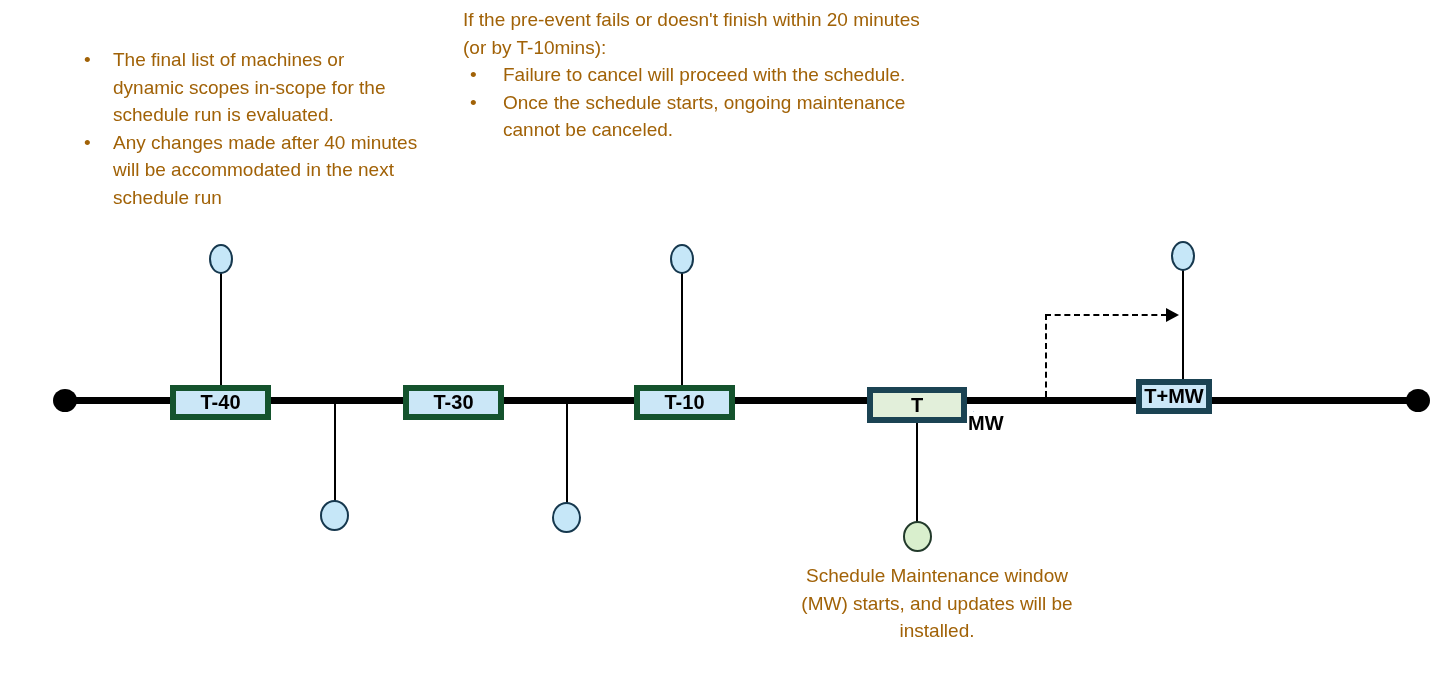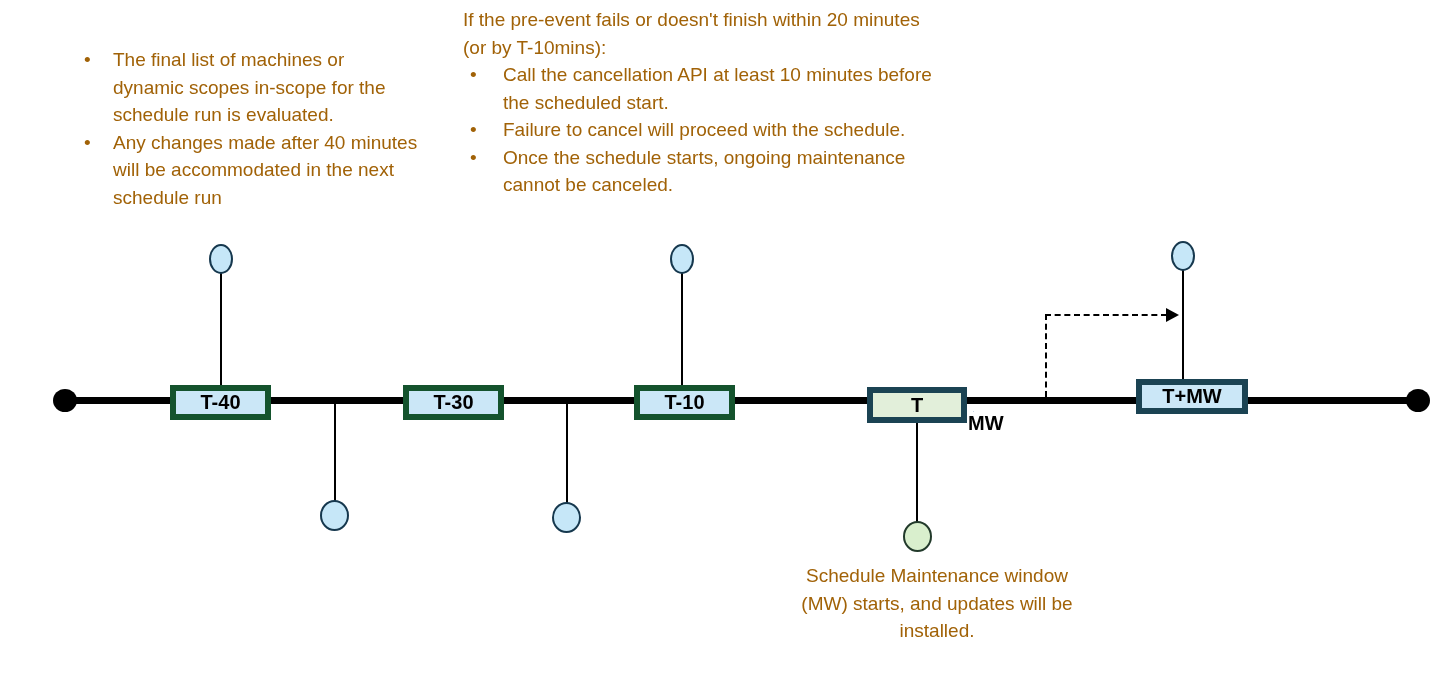--- a/index.html
+++ b/index.html
@@ -47,21 +47,21 @@
     width: 101px; height: 35px;
     display: flex; align-items: center; justify-content: center;
     font-weight: bold; font-size: 20px; color: #000;
     background: #cbe7f7; border: 6px solid #14532d;
   }
   .event-box.t40  { left: 170px;  top: 385px; }
   .event-box.t30  { left: 403px;  top: 385px; }
   .event-box.t10  { left: 634px;  top: 385px; }
   .event-box.t    { left: 867px;  top: 387px; height: 36px; width: 100px;
                     background: #e2efda; border-color: #1b4353; }
-  .event-box.tmw  { left: 1136px; top: 379px; width: 112px;
+  .event-box.tmw  { left: 1136px; top: 379px; width: 76px;
                     border-color: #1b4353; }
 
   
   .stem { width: 2px; background: #000; }
   .stem.c-t40  { left: 220px;  top: 273px; height: 112px; }
   .stem.c-t10  { left: 681px;  top: 273px; height: 112px; }
   .stem.c-tmw  { left: 1182px; top: 270px; height: 109px; }
   .stem.c-b1   { left: 334px;  top: 401px; height: 100px; }
   .stem.c-b2   { left: 566px;  top: 401px; height: 102px; }
   .stem.c-b3   { left: 916px;  top: 423px; height: 99px;  }
@@ -107,21 +107,20 @@
   <div class="abs note note-top-left">
     <ul>
       <li>The final list of machines or dynamic scopes in-scope for the schedule run is evaluated.</li>
       <li>Any changes made after 40 minutes will be accommodated in the next schedule run</li>
     </ul>
   </div>
 
   <div class="abs note note-top-mid">
     <div class="heading">If the pre-event fails or doesn't finish within 20 minutes (or by T-10mins):</div>
     <ul>
-      <li>Call the cancellation API at least 10 minutes before the scheduled start.</li>
       <li>Failure to cancel will proceed with the schedule.</li>
       <li>Once the schedule starts, ongoing maintenance cannot be canceled.</li>
     </ul>
   </div>
 
 
   <div class="abs timeline-line"></div>
   <div class="abs end-dot left"></div>
   <div class="abs end-dot right"></div>
 

